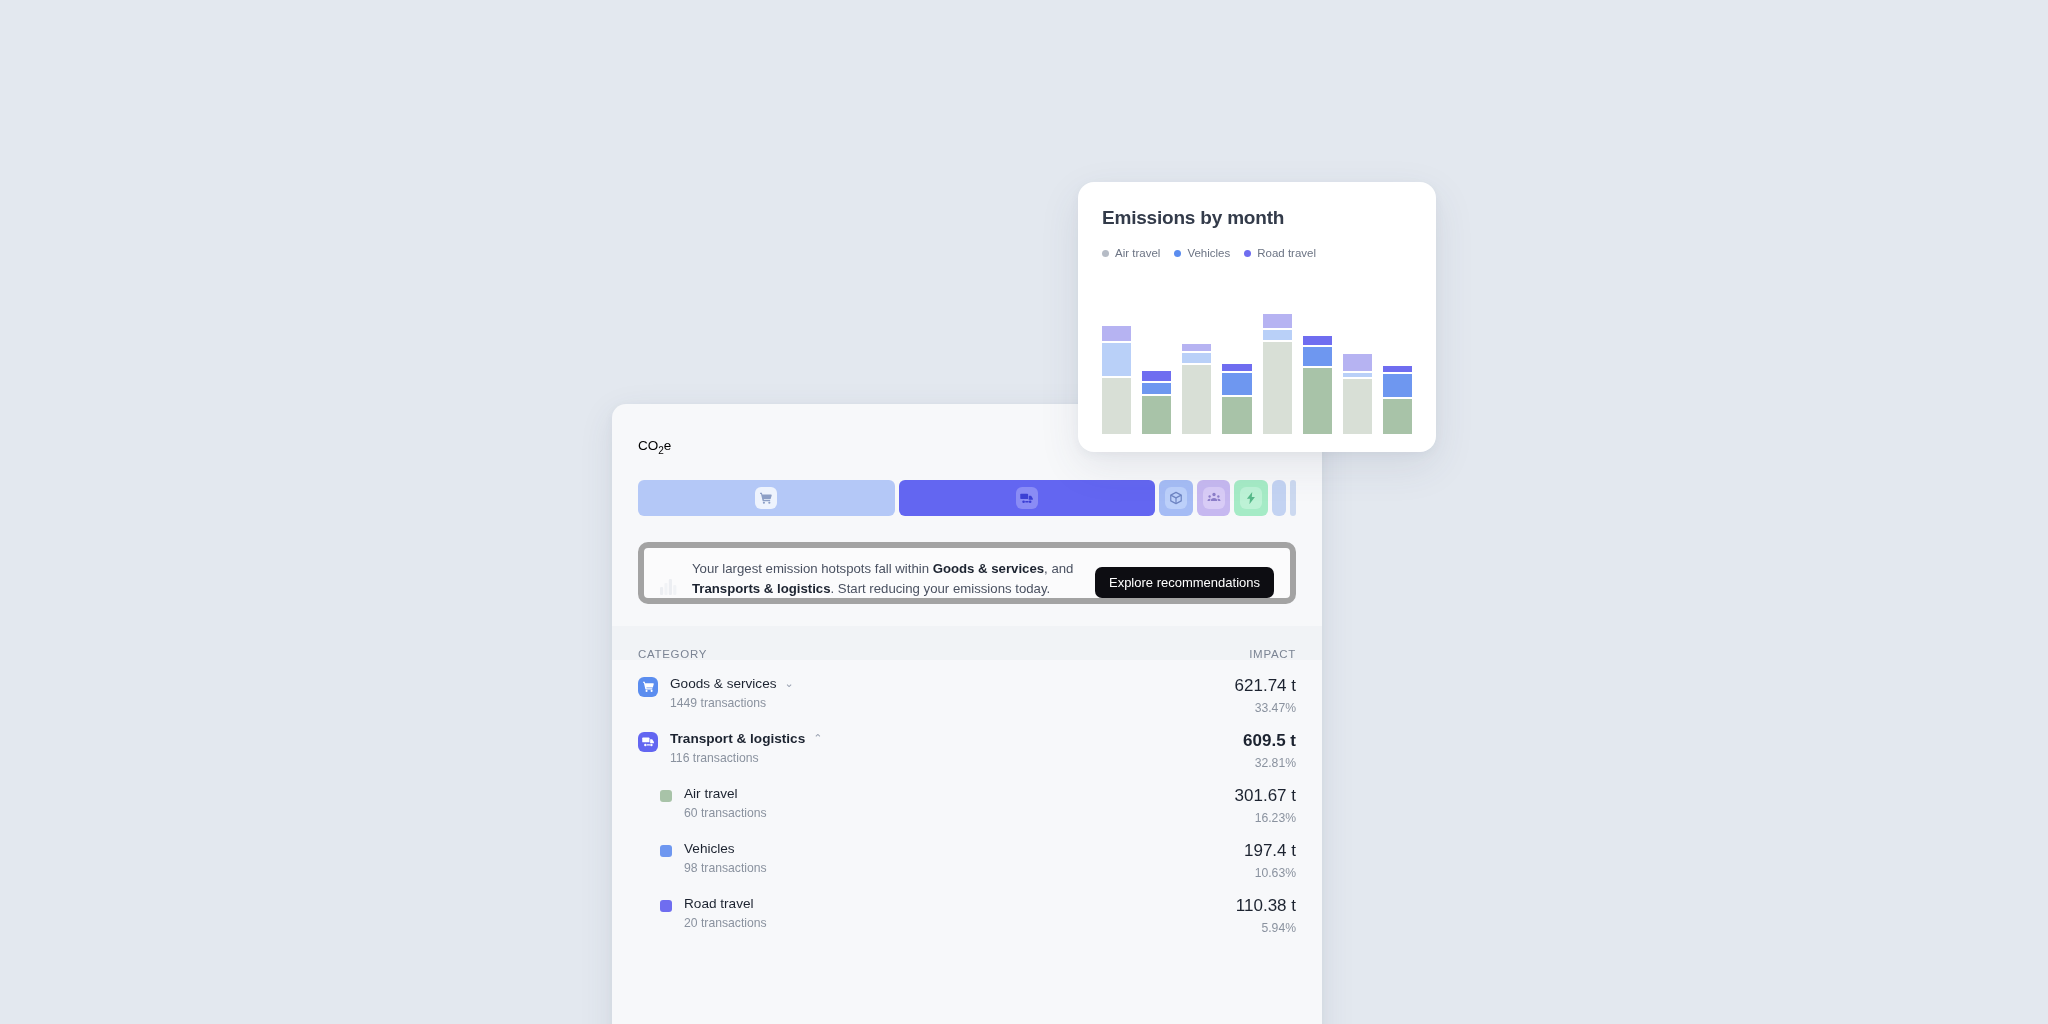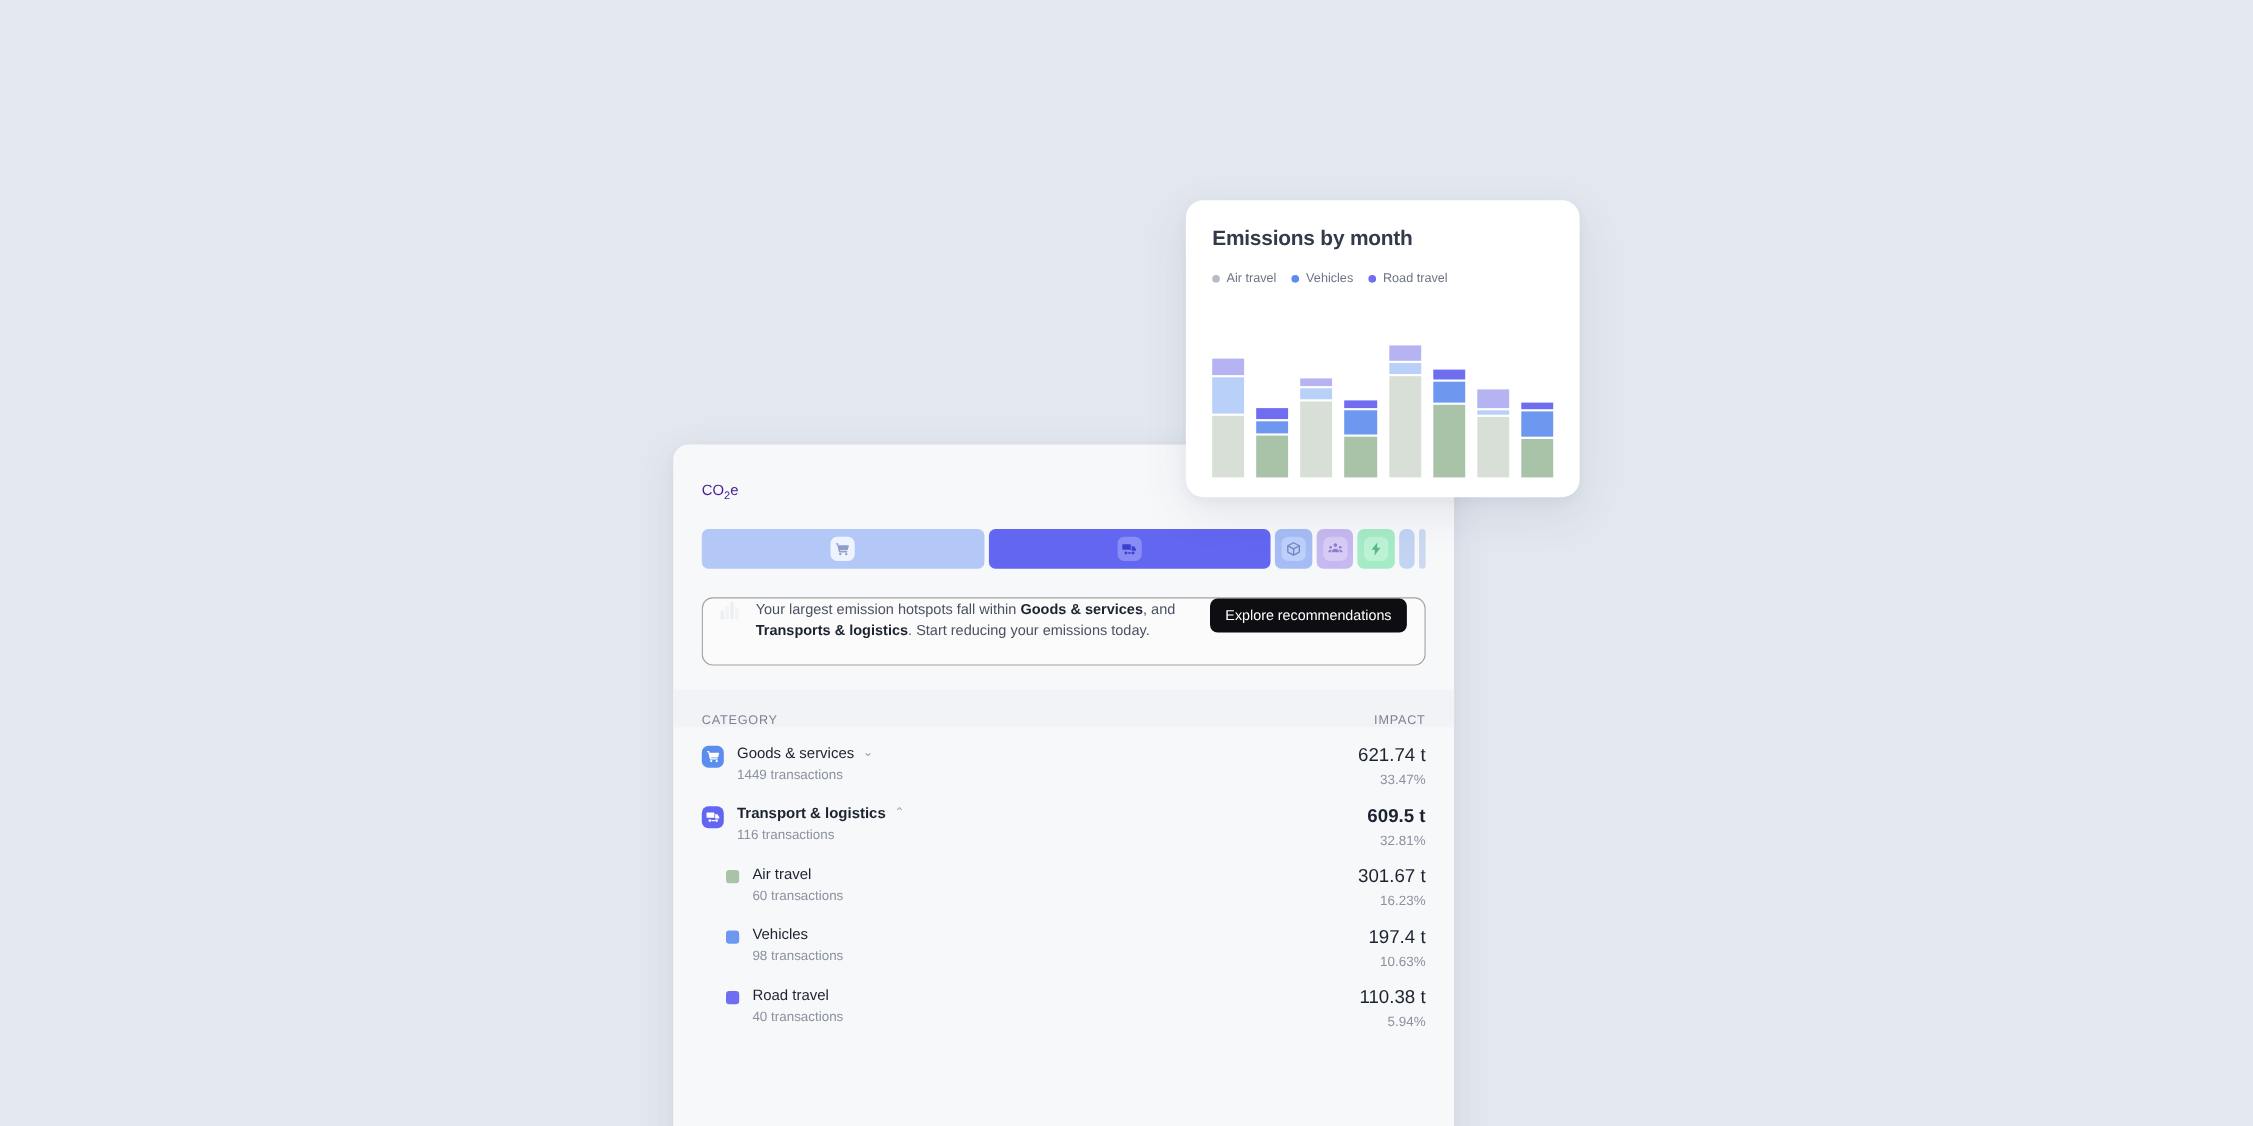--- a/index.html
+++ b/index.html
@@ -19,21 +19,21 @@
     background: #f7f8fa;
     border-radius: 14px;
     box-shadow: 0 10px 34px rgba(60,72,95,.10), 0 2px 8px rgba(60,72,95,.05);
     overflow: hidden;
   }
   .cat-head { padding: 28px 26px 0 26px; }
   #cat-title {
     font-size: 23px; color: #1c2330; letter-spacing: -.2px;
   }
   #cat-subtitle {
-    font-size: 13.5px; color: #4c1d95; margin-top: 6px;
+    font-size: 13.5px; color: #000000; margin-top: 6px;
   }
   #cat-subtitle sub { font-size: 10px; }
 
   
   #segbar {
     display: flex; gap: 4px;
     margin: 24px 26px 0 26px;
     height: 36px;
   }
   .seg {
@@ -44,24 +44,24 @@
   .seg-badge {
     width: 22px; height: 22px; border-radius: 6px;
     display: flex; align-items: center; justify-content: center;
   }
   .seg-badge svg { width: 14px; height: 14px; display: block; }
 
   
   #reco-banner {
     margin: 26px 26px 0 26px;
     background: #fbfbfc;
-    border: 1px solid #a3a3a3;
+    border: 6px solid #a3a3a3;
     border-radius: 10px;
     height: 62px;
-    display: flex; align-items: flex-start;
+    display: flex; align-items: flex-end;
     padding: 0 16px 0 14px;
     gap: 12px;
   }
   #reco-icon { flex: 0 0 22px; opacity: .5; }
   #reco-icon svg { width: 22px; height: 22px; display: block; }
   #reco-text {
     flex: 1;
     font-size: 13.2px; line-height: 1.45; color: #4a5161;
   }
   #reco-text b { color: #1c2330; font-weight: bold; }
@@ -302,21 +302,21 @@
               <div class="val-main">197.4 t</div>
               <div class="val-pct">10.63%</div>
             </div>
           </div>
           <div class="trow sub">
             <span class="dot" style="background: rgb(111, 109, 240);"></span>
             <div class="labels">
               <div class="row-name">
                 <span>Road travel</span>
               </div>
-              <div class="row-sub">40 transactions</div>
+              <div class="row-sub">20 transactions</div>
             </div>
             <div class="vals">
               <div class="val-main">110.38 t</div>
               <div class="val-pct">5.94%</div>
             </div>
           </div>
         </div>
     </div>
   </section>
 

